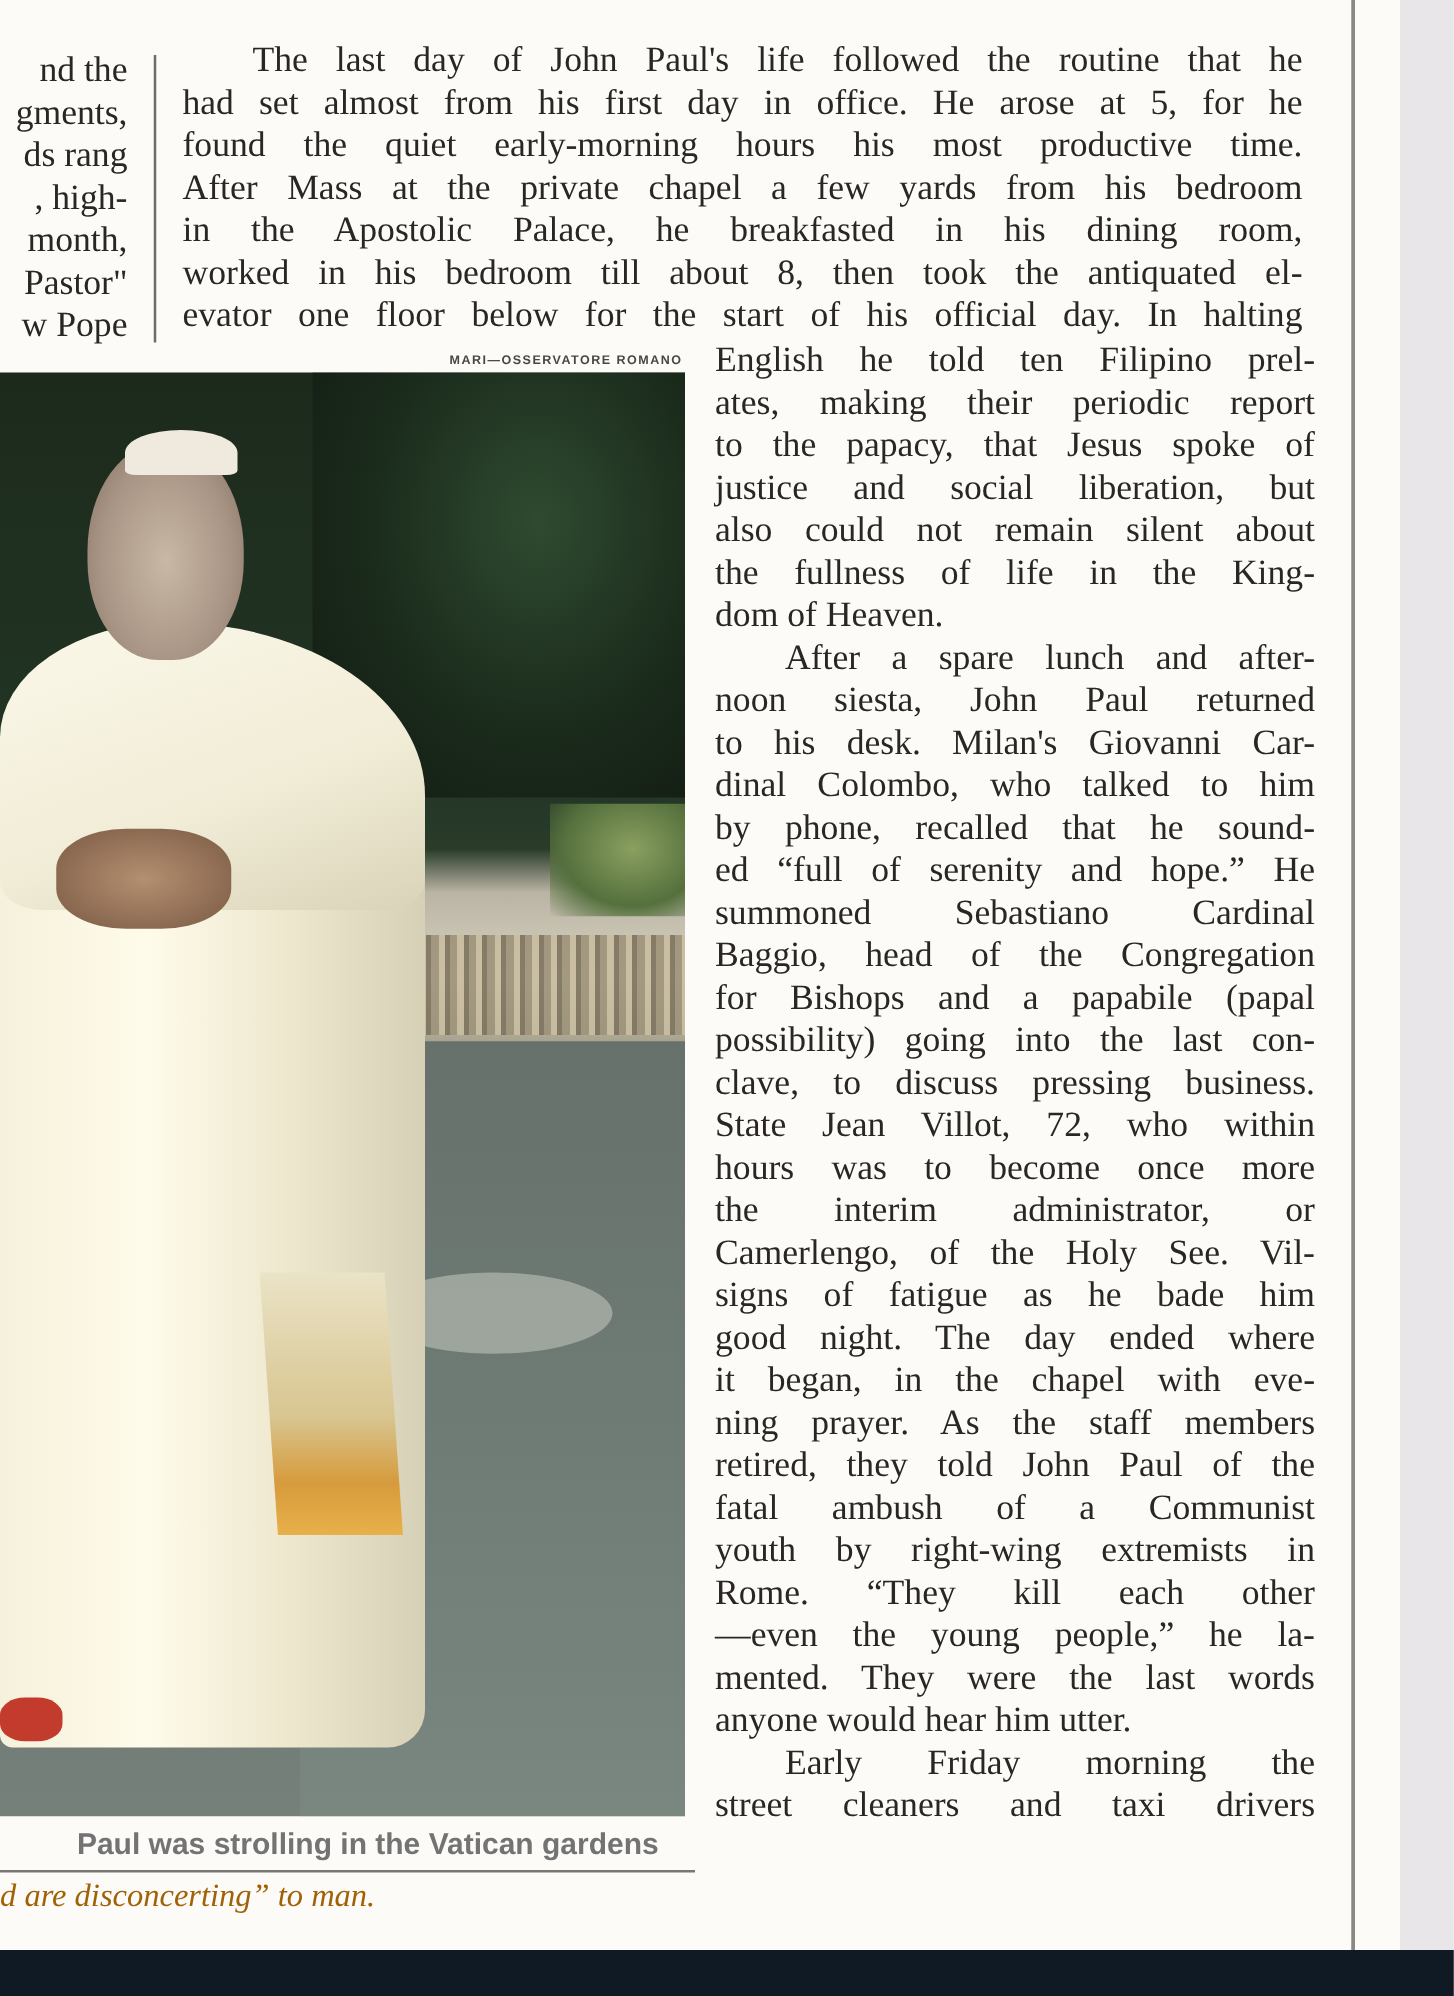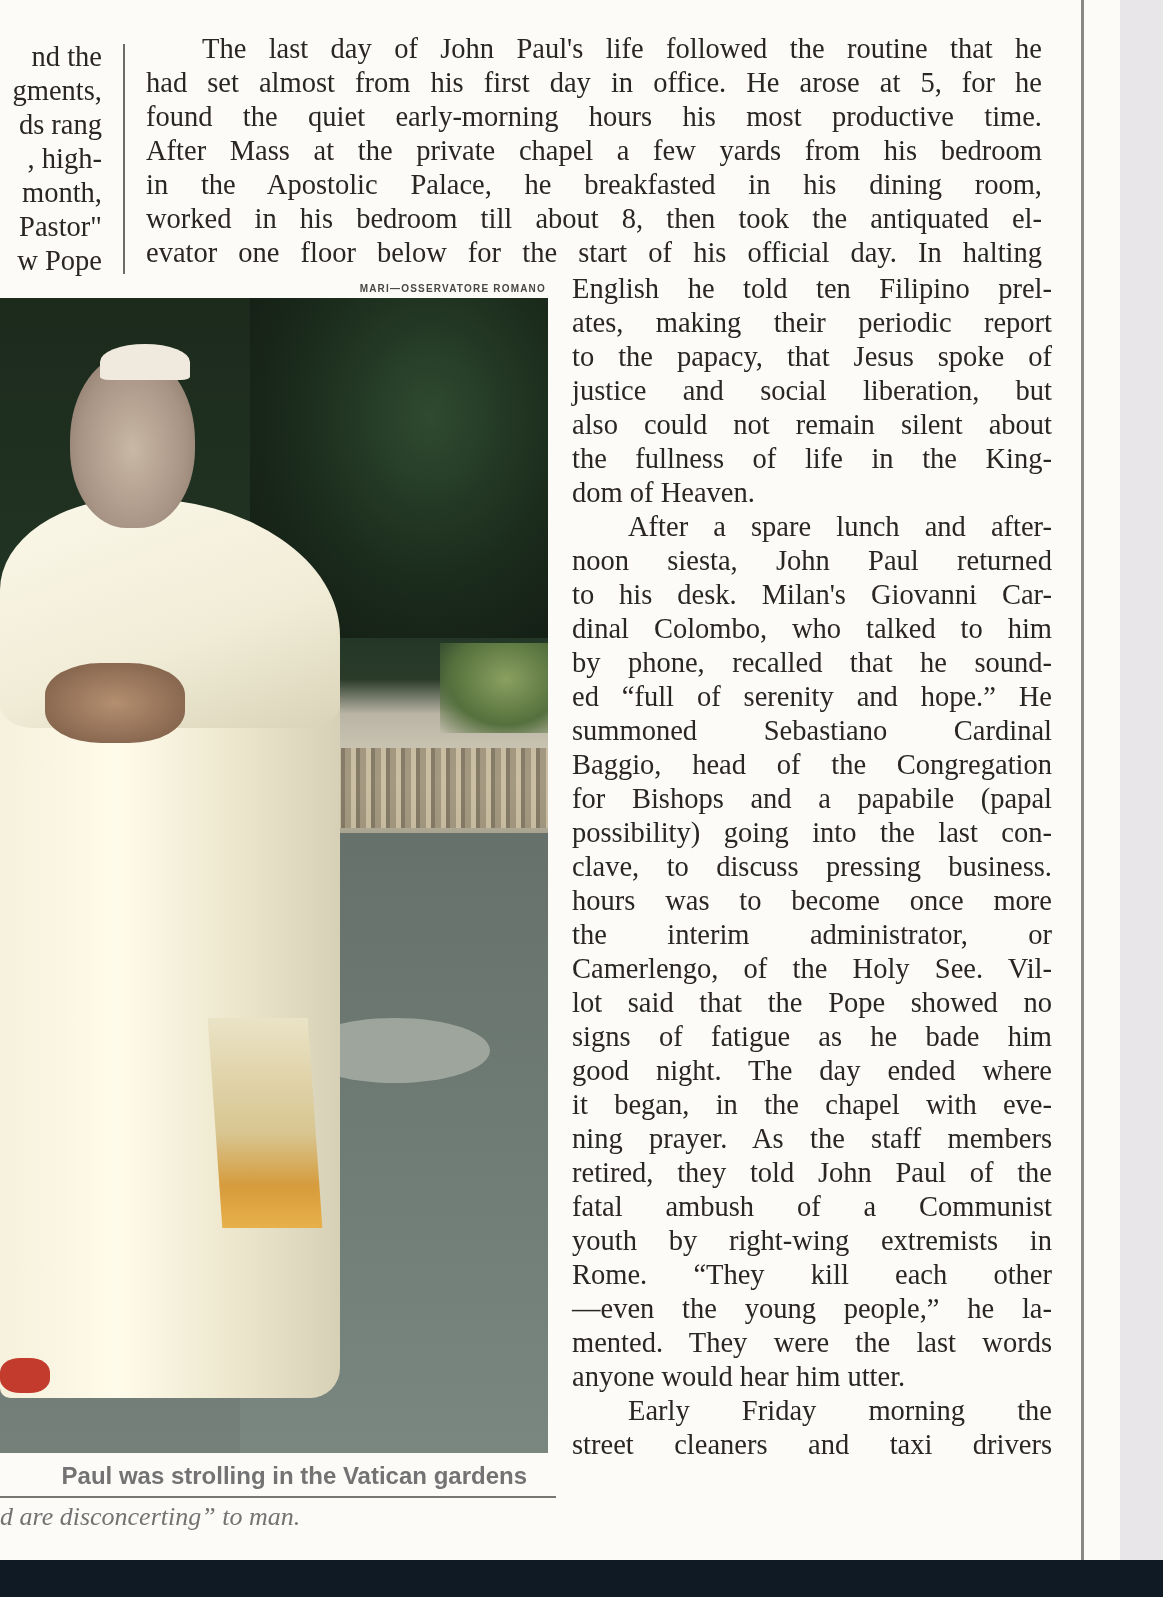--- a/index.html
+++ b/index.html
@@ -105,21 +105,21 @@
     position: absolute; left: 0; top: 1461px; width: 555px;
     font-family: "Liberation Sans", "DejaVu Sans", sans-serif; font-weight: bold;
     font-size: 24px; line-height: 30px; white-space: nowrap; text-align: right; padding-right: 28px; box-sizing: border-box;
     color: #737373;
   }
   .caption-rule {
     position: absolute; left: 0; top: 1496px; width: 556px; height: 2px; background: #7a7672;
   }
   .caption-italic {
     position: absolute; left: 0; top: 1500px; width: 556px;
-    font-style: italic; font-size: 26px; line-height: 34px; white-space: nowrap; color: #737373;
+    font-style: italic; font-size: 26px; line-height: 34px; white-space: nowrap; color: #a16207;
   }
 </style>
 </head>
 <body>
 
 <div class="page">
 
   <div class="left-frag text">
     <span class="line">nd the</span>
     <span class="line">gments,</span>
@@ -175,24 +175,24 @@
     <span class="line">noon siesta, John Paul returned</span>
     <span class="line">to his desk. Milan's Giovanni Car-</span>
     <span class="line">dinal Colombo, who talked to him</span>
     <span class="line">by phone, recalled that he sound-</span>
     <span class="line">ed “full of serenity and hope.” He</span>
     <span class="line">summoned Sebastiano Cardinal</span>
     <span class="line">Baggio, head of the Congregation</span>
     <span class="line">for Bishops and a papabile (papal</span>
     <span class="line">possibility) going into the last con-</span>
     <span class="line">clave, to discuss pressing business.</span>
+    <span class="line">State Jean Villot, 72, who within</span>
     <span class="line">hours was to become once more</span>
     <span class="line">the interim administrator, or</span>
     <span class="line">Camerlengo, of the Holy See. Vil-</span>
-    <span class="line">lot said that the Pope showed no</span>
     <span class="line">signs of fatigue as he bade him</span>
     <span class="line">good night. The day ended where</span>
     <span class="line">it began, in the chapel with eve-</span>
     <span class="line">ning prayer. As the staff members</span>
     <span class="line">retired, they told John Paul of the</span>
     <span class="line">fatal ambush of a Communist</span>
     <span class="line">youth by right-wing extremists in</span>
     <span class="line">Rome. “They kill each other</span>
     <span class="line">—even the young people,” he la-</span>
     <span class="line">mented. They were the last words</span>

